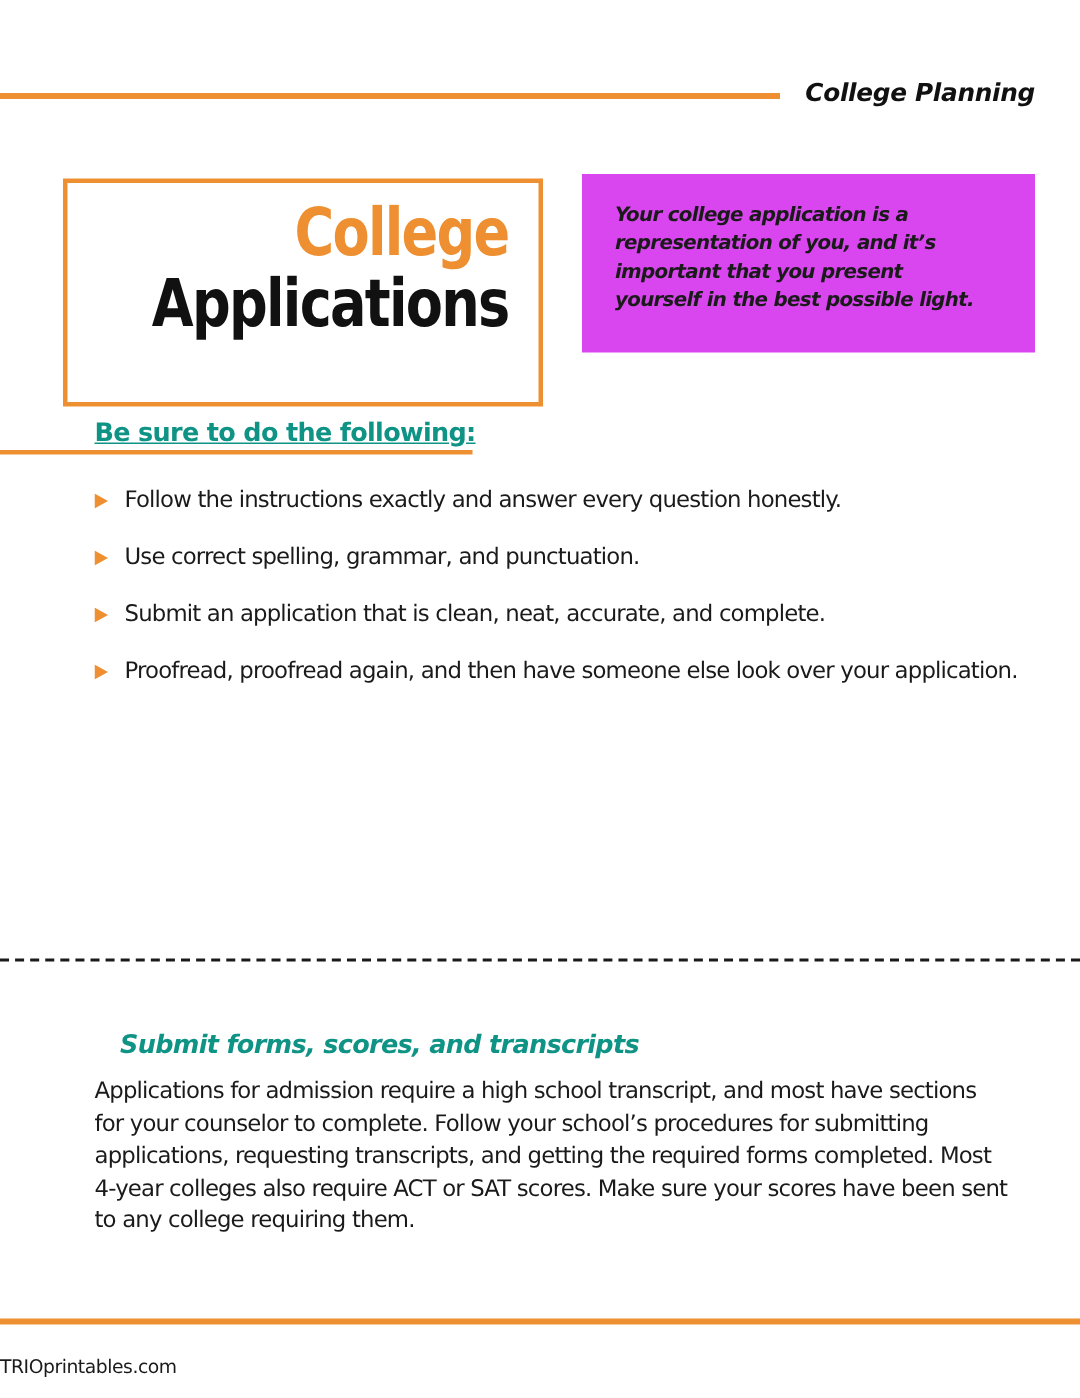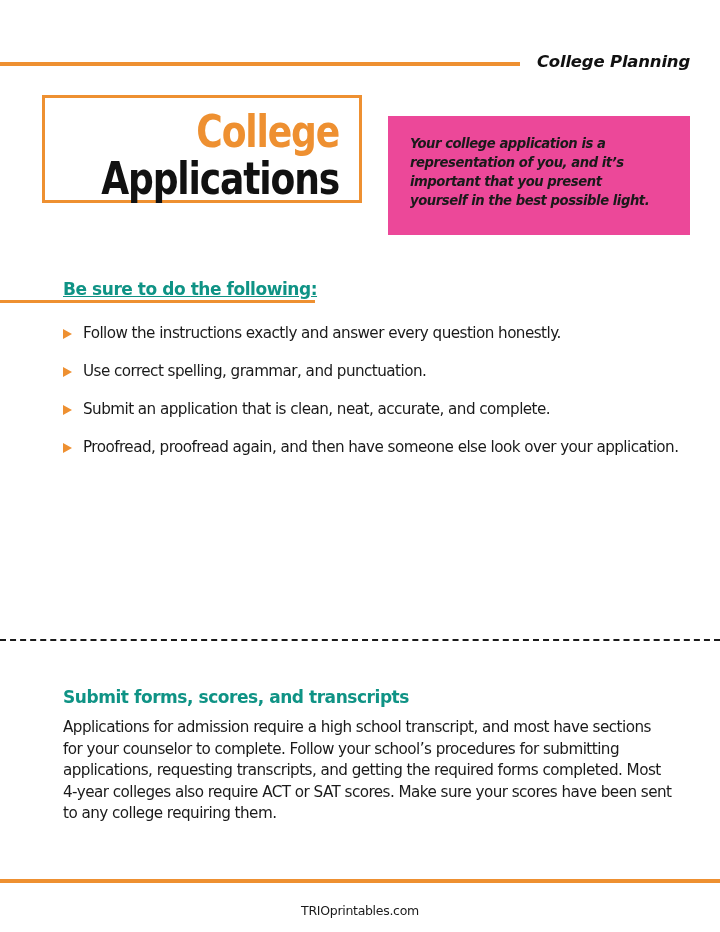--- a/index.html
+++ b/index.html
@@ -45,23 +45,23 @@
     font-size: 16.5px;
     letter-spacing: -0.2px;
     color: #111111;
     white-space: nowrap;
   }
 
   
   .title-box {
     position: absolute;
     left: 42px;
-    top: 69px;
+    top: 93px;
     width: 320px;
-    height: 108px;
+    height: 152px;
     border: 3px solid #ee9031;
     box-sizing: border-box;
     background: #ffffff;
   }
   .title-inner {
     position: absolute;
     right: 20px;
     top: 12px;
     text-align: right;
     line-height: 0.98;
@@ -90,21 +90,21 @@
     white-space: nowrap;
   }
 
   
   .callout {
     position: absolute;
     left: 388px;
     top: 90px;
     width: 302px;
     height: 119px;
-    background: #ec4899;
+    background: #d946ef;
     box-sizing: border-box;
   }
   .callout-text {
     position: absolute;
     left: 22px;
     top: 18px;
     width: 250px;
     font-family: "DejaVu Sans", sans-serif;
     font-style: italic;
     font-weight: bold;
@@ -173,22 +173,23 @@
     position: absolute;
     left: 0;
     top: 613px;
     width: 720px;
     height: 0;
     border-top: 2px dashed #1a1a1a;
   }
 
   
   #heading-submit {
-    left: 63px;
+    left: 80px;
     top: 661px;
+    font-style: italic;
   }
   .body-paragraph {
     position: absolute;
     left: 63px;
     top: 691px;
     width: 610px;
     font-family: "DejaVu Sans", sans-serif;
     font-size: 15.2px;
     line-height: 1.42;
     color: #1a1a1a;
@@ -202,21 +203,21 @@
     top: 853px;
     width: 720px;
     height: 4px;
     background: #ee9031;
   }
   .footer-text {
     position: absolute;
     left: 0;
     top: 877px;
     width: 720px;
-    text-align: center;
+    text-align: left;
     font-family: "DejaVu Sans", sans-serif;
     font-size: 12.5px;
     color: #1a1a1a;
     letter-spacing: -0.3px;
   }
 </style>
 </head>
 <body>
 
 <div class="page">

